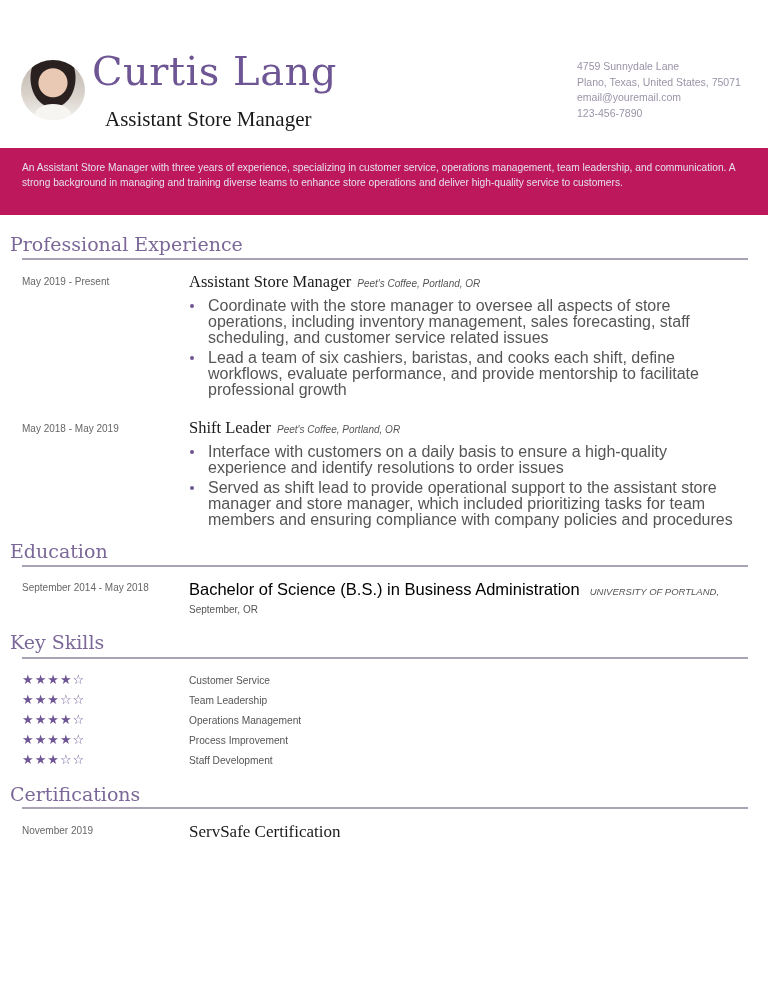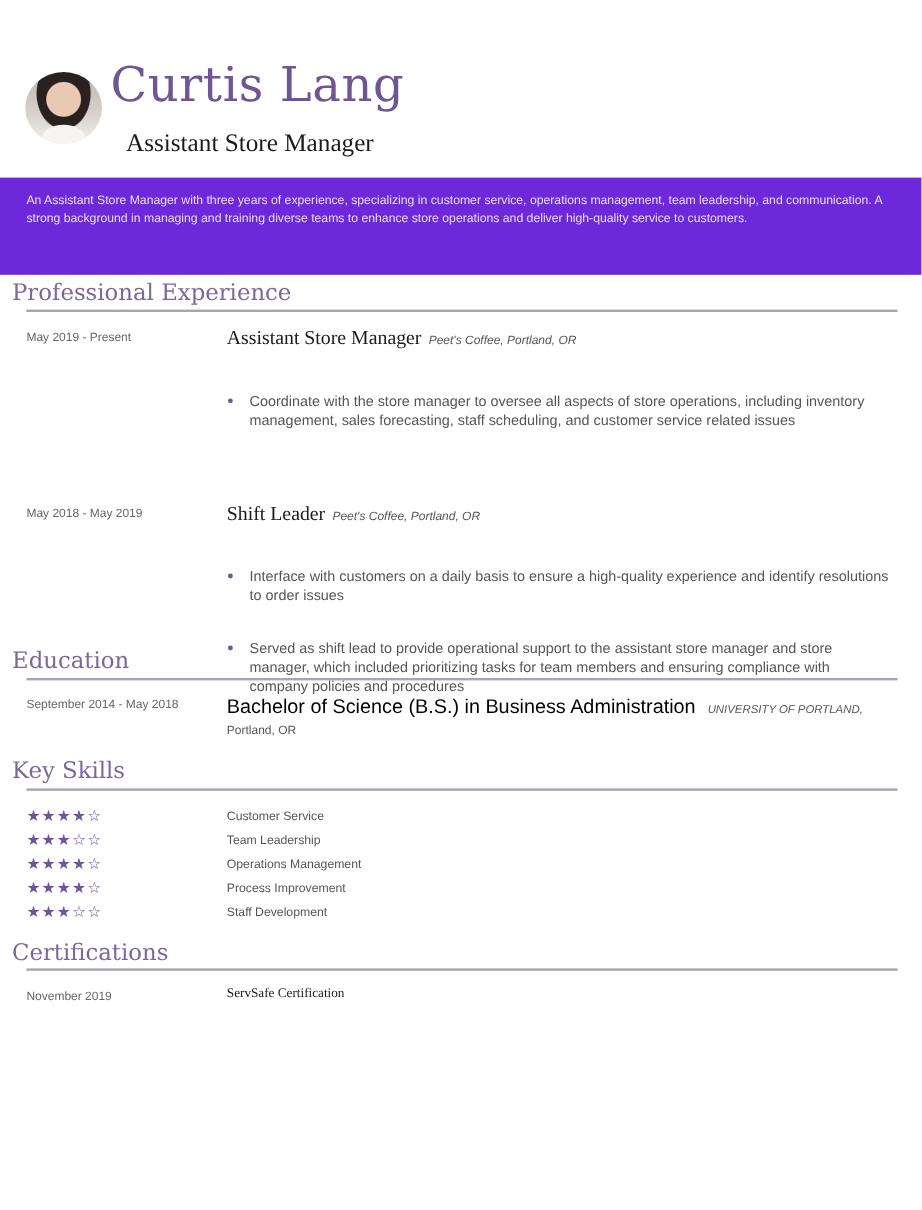--- a/index.html
+++ b/index.html
@@ -10,82 +10,89 @@
   .avatar { position: absolute; left: 21px; top: 60px; width: 64px; height: 60px; border-radius: 50%;
     background: radial-gradient(circle at 50% 38%, #e9c9b4 0 14px, transparent 15px),
                 radial-gradient(ellipse at 50% 30%, #2a2020 0 22px, transparent 23px),
                 linear-gradient(180deg, #bfb6ad 0%, #d9d3cc 60%, #f2f0ee 100%);
     overflow: hidden; }
   .avatar .shirt { position: absolute; left: 14px; bottom: -6px; width: 36px; height: 22px; background: #f7f5f2; border-radius: 50% 50% 0 0; }
   .name { position: absolute; left: 92px; top: 48px; font-family: "DejaVu Serif", serif; font-size: 40px; color: #6e5594; letter-spacing: 0.5px; }
   .role { position: absolute; left: 105px; top: 107px; font-family: "Liberation Serif", serif; font-size: 21px; color: #1a1a1a; }
   .contact { position: absolute; left: 577px; top: 59px; font-size: 10.5px; line-height: 15.6px; color: #9b93a8; }
 
-  .summary { position: absolute; left: 0; top: 148px; width: 768px; height: 81px; background: #6d28d9;
+  .summary { position: absolute; left: 0; top: 148px; width: 768px; height: 67px; background: #be185d;
     padding: 12px 22px 0 22px; font-size: 10.2px; line-height: 15px; color: #e6def0; }
 
   .section-title { position: absolute; left: 10px; font-family: "DejaVu Serif", serif; font-size: 19px; color: #7b6898; }
   .section-rule { position: absolute; left: 22px; width: 726px; height: 2px; background: #a9a3b5; }
 
   .date { position: absolute; left: 22px; font-size: 10px; color: #666; }
   .job-title { position: absolute; left: 189px; font-family: "Liberation Serif", serif; font-size: 16.5px; color: #1a1a1a; white-space: nowrap; }
   .job-title .company { font-family: "Liberation Sans", sans-serif; font-size: 10px; color: #555; margin-left: 6px; font-style: italic; }
   .bullets { position: absolute; left: 189px; width: 552px; list-style: none; }
-  .bullets li { position: relative; padding-left: 19px; font-size: 12px; line-height: 16px; color: #555; margin-bottom: 4px; margin-top: 28px; }
+  .bullets li { position: relative; padding-left: 19px; font-size: 16px; line-height: 16px; color: #555; margin-bottom: 4px; }
   .bullets li::before { content: ""; position: absolute; left: 1px; top: 6px; width: 4px; height: 4px; border-radius: 50%; background: #6e5594; }
 
   .edu { position: absolute; left: 189px; top: 580px; width: 560px; font-size: 10px; color: #555; line-height: 18px; }
   .edu .degree { font-family: Liberation Sans, sans-serif; font-size: 16.5px; color: #000000; margin-right: 10px; }
   .edu .school { font-size: 9.5px; text-transform: uppercase; color: #555; font-style: italic; }
 
   .skill-row { position: absolute; left: 22px; width: 400px; height: 20px; }
   .stars { position: absolute; left: 0; top: 0; font-size: 13px; color: #6e5594; letter-spacing: 1px; line-height: 14px; }
   .skill-name { position: absolute; left: 167px; top: 2px; font-size: 10.2px; color: #555; }
 
-  .cert-title { position: absolute; left: 189px; top: 822px; font-family: "Liberation Serif", serif; font-size: 11px; color: #1a1a1a; }
+  .cert-title { position: absolute; left: 189px; top: 822px; font-family: "Liberation Serif", serif; font-size: 17px; color: #1a1a1a; }
 </style>
 </head>
 <body>
 
 <div class="header">
   <div class="avatar">
       <div class="shirt"></div>
     </div>
   <div class="name">Curtis Lang</div>
   <div class="role">Assistant Store Manager</div>
+  <div class="contact">
+    <div>4759 Sunnydale Lane</div>
+    <div>Plano, Texas, United States, 75071</div>
+    <div>email@youremail.com</div>
+    <div>123-456-7890</div>
+  </div>
 </div>
 
 <div class="summary">An Assistant Store Manager with three years of experience, specializing  in customer service, operations management, team leadership, and communication. A strong background in managing and training diverse  teams to enhance store operations and deliver high-quality service to customers.</div>
 
 <div class="section-title" style="top:233px">Professional Experience</div>
 <div class="section-rule" style="top:258px"></div>
 
 <div class="date" style="top:276px">May 2019 - Present</div>
 <div class="job-title" style="top:272px">
   <span>Assistant Store Manager</span><span class="company">Peet's Coffee, Portland, OR</span>
 </div>
 <ul class="bullets" style="top:298px">
   <li>Coordinate with the store manager to oversee all aspects of store  operations, including inventory management, sales forecasting, staff  scheduling, and customer service related issues</li>
+  <li>Lead a team of six cashiers, baristas, and cooks each shift, define  workflows, evaluate performance, and provide mentorship to facilitate  professional growth</li>
 </ul>
 
 <div class="date" style="top:423px">May 2018 - May 2019</div>
 <div class="job-title" style="top:418px">
   <span>Shift Leader</span><span class="company">Peet's Coffee, Portland, OR</span>
 </div>
 <ul class="bullets" style="top:444px">
   <li>Interface with customers on a daily basis to ensure a high-quality experience and identify resolutions to order issues</li>
   <li>Served as shift lead to provide operational support to the assistant  store manager and store manager, which included prioritizing tasks for  team members and ensuring compliance with company policies and procedures</li>
 </ul>
 
 <div class="section-title" style="top:540px">Education</div>
 <div class="section-rule" style="top:565px"></div>
 <div class="date" style="top:582px">September 2014 - May 2018</div>
 <div class="edu">
   <span class="degree">Bachelor of Science (B.S.) in Business Administration</span><span class="school">University of Portland,</span><br>
-  <span>Portland, OR</span>
+  <span>September, OR</span>
 </div>
 
 <div class="section-title" style="top:631px">Key Skills</div>
 <div class="section-rule" style="top:657px"></div>
 
 <div class="skill-row" style="top:673px">
   <span class="stars">★★★★☆</span>
   <span class="skill-name">Customer Service</span>
 </div>
 <div class="skill-row" style="top:693px">

